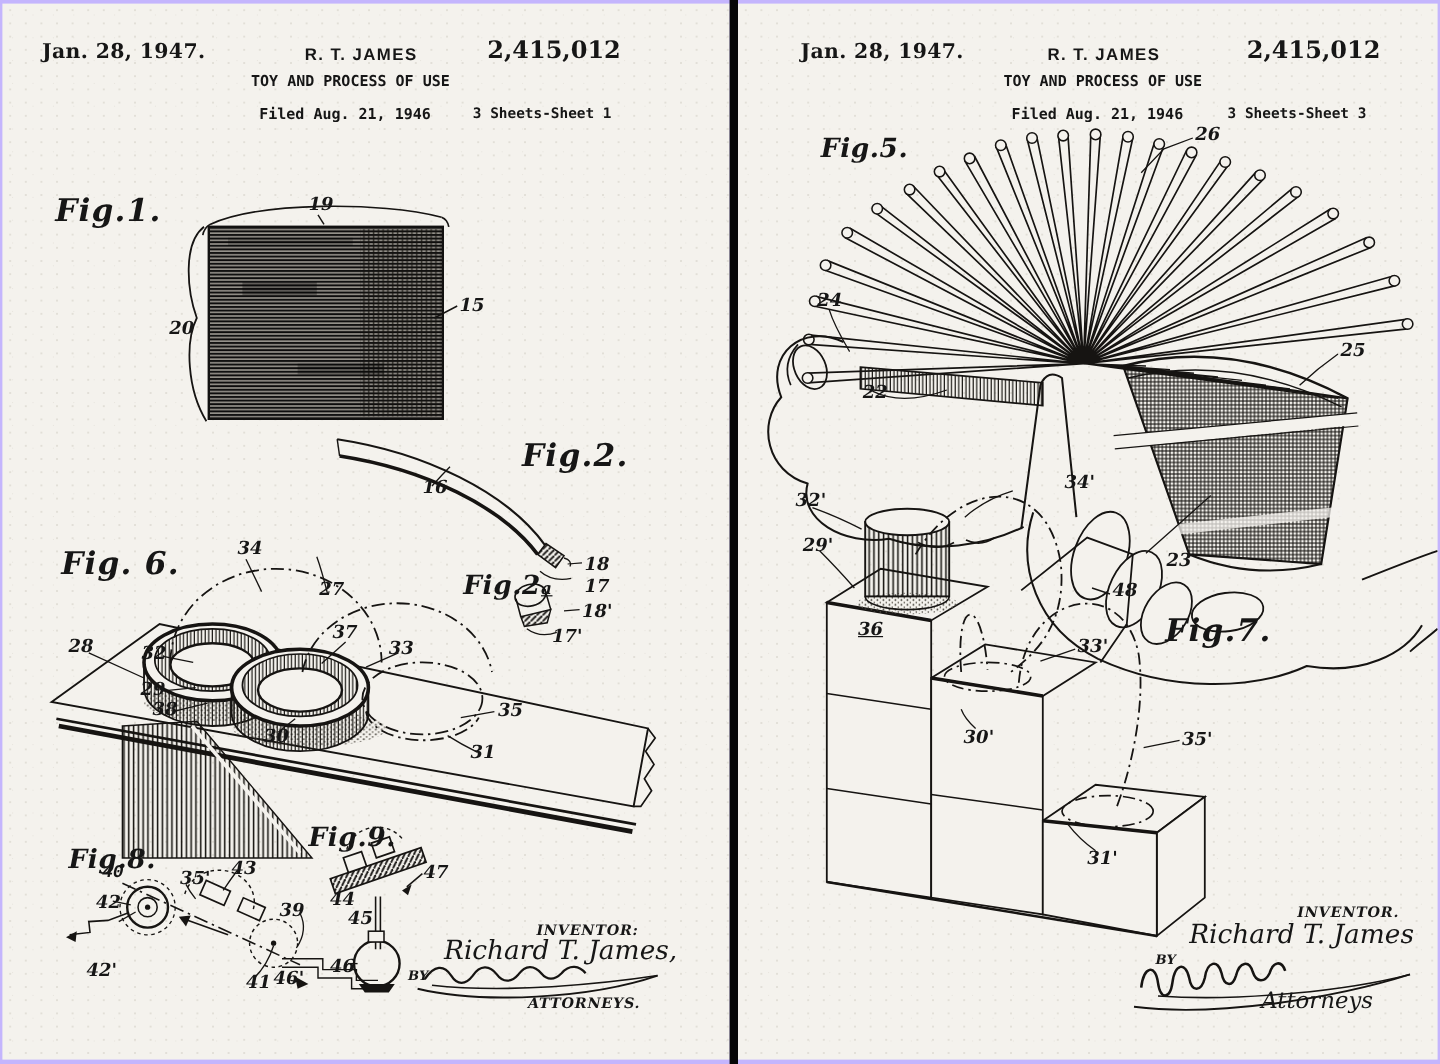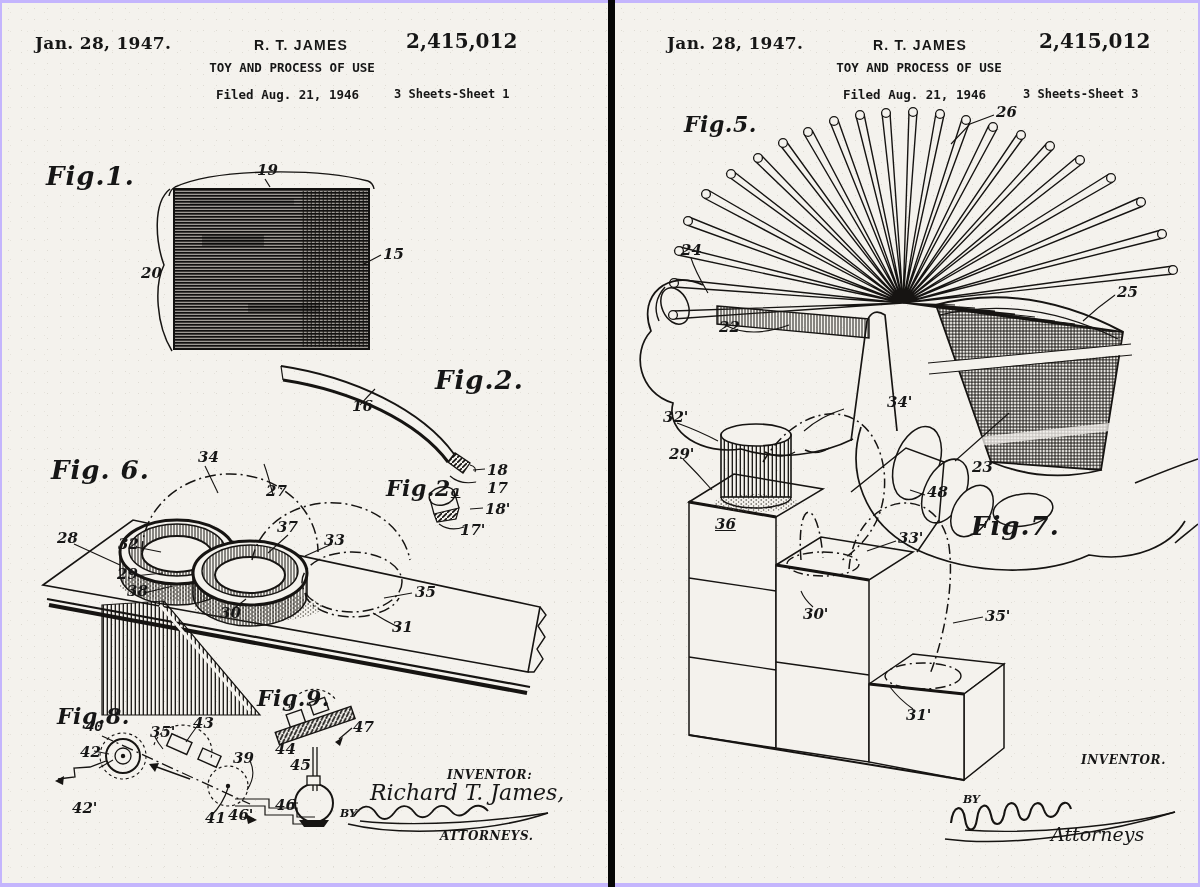--- a/index.html
+++ b/index.html
@@ -385,17 +385,18 @@
     <span class="ref" style="left:54px;top:442px;">29'</span>
     <span class="ref" style="left:228px;top:390px;margin-left:44px;">34'</span>
     <span class="ref" style="left:312px;top:480px;">48</span>
     <span class="ref u" style="left:100px;top:512px;">36</span>
     <span class="ref" style="left:283px;top:526px;">33'</span>
     <span class="ref" style="left:188px;top:602px;">30'</span>
     <span class="ref" style="left:370px;top:604px;">35'</span>
     <span class="ref" style="left:291px;top:703px;">31'</span>
 
     <span class="cap" style="left:466px;top:750px;">INVENTOR.</span>
+    <span class="script" style="left:376px;top:764px;">Richard T. James</span>
     <span class="by" style="left:348px;top:790px;">BY</span>
     <span class="script" style="left:436px;top:820px;font-size:19px;">Attorneys</span>
   </div>
 
 </div>
 
 </body></html>

